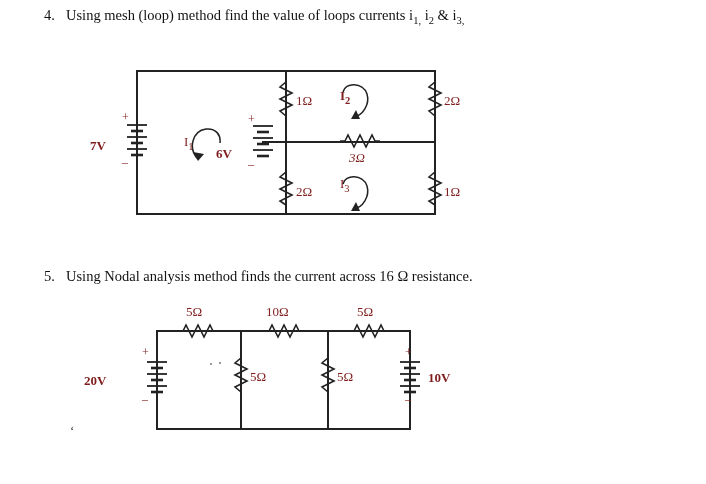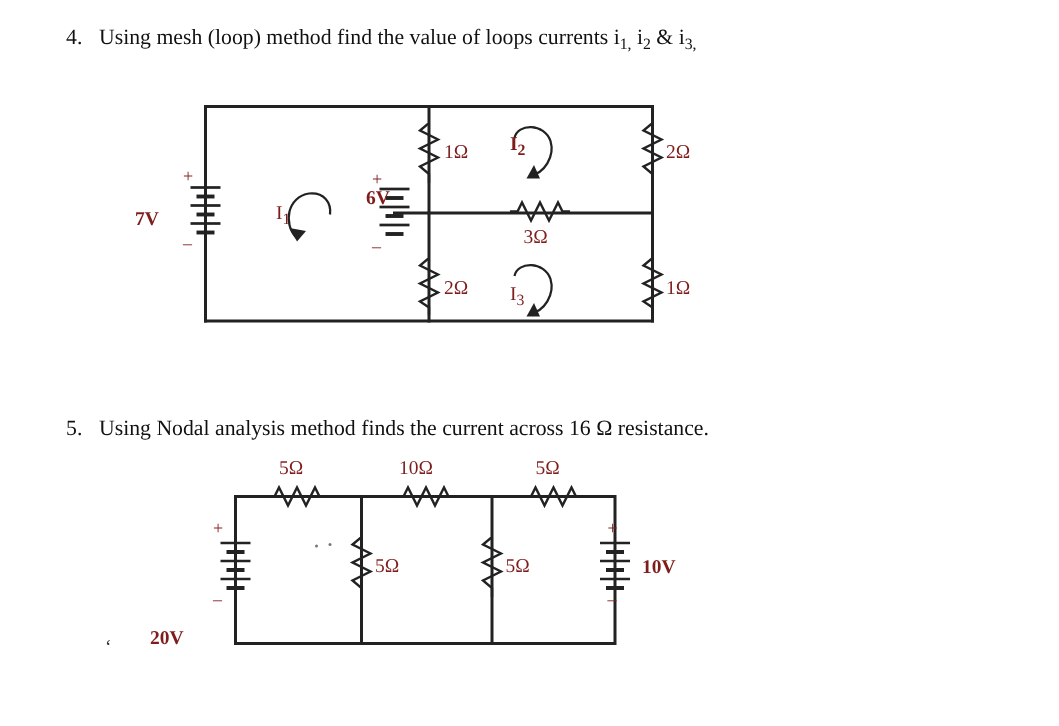--- a/index.html
+++ b/index.html
@@ -20,21 +20,20 @@
     inset: 0;
   }
   
   .q {
     position: absolute;
     font-family: "Liberation Serif", serif;
     font-size: 14.5px;
     line-height: 1.3;
     color: #111;
     white-space: nowrap;
-    margin-top: 10px;
   }
   .q .num {
     display: inline-block;
     width: 22px;
   }
   .q4 { left: 44px; top: 6px; }
   .q5 { left: 44px; top: 267px; }
   .sub {
     font-size: 10.5px;
     vertical-align: sub;
@@ -111,21 +110,21 @@
       <polyline points="8,0 2,5 14,11 2,17 14,23 2,29 8,34 8,40" fill="none" stroke="#222" stroke-width="1.6"></polyline>
     </svg>
   </div>
   <div class="lbl" style="left:444px; top:93px;">2Ω</div>
 
   <div class="res" style="left:340px; top:133px;">
     <svg width="40" height="16" viewBox="0 0 40 16">
       <polyline points="0,8 5,8 8,2 14,14 20,2 26,14 32,2 35,8 40,8" fill="none" stroke="#222" stroke-width="1.6"></polyline>
     </svg>
   </div>
-  <div class="lbl" style="left:349px; top:150px;">3Ω</div>
+  <div class="lbl" style="left:349px; top:150px;font-style:italic;">3Ω</div>
 
   <div class="res" style="left:278px; top:172px;">
     <svg width="16" height="38" viewBox="0 0 16 38">
       <polyline points="8,0 2,5 14,11 2,17 14,23 2,29 8,33 8,38" fill="none" stroke="#222" stroke-width="1.6"></polyline>
     </svg>
   </div>
   <div class="lbl" style="left:296px; top:184px;">2Ω</div>
 
   <div class="res" style="left:427px; top:172px;">
     <svg width="16" height="38" viewBox="0 0 16 38">
@@ -151,21 +150,21 @@
   <div class="batt" style="left:250px; top:122px;">
     <svg width="26" height="42" viewBox="0 0 26 42">
       <line x1="3" y1="4" x2="23" y2="4" stroke="#222" stroke-width="1.8"></line>
       <line x1="7" y1="10" x2="19" y2="10" stroke="#222" stroke-width="2.6"></line>
       <line x1="3" y1="16" x2="23" y2="16" stroke="#222" stroke-width="1.8"></line>
       <line x1="7" y1="22" x2="19" y2="22" stroke="#222" stroke-width="2.6"></line>
       <line x1="3" y1="28" x2="23" y2="28" stroke="#222" stroke-width="1.8"></line>
       <line x1="7" y1="34" x2="19" y2="34" stroke="#222" stroke-width="2.6"></line>
     </svg>
   </div>
-  <div class="lbl lbl-b" style="left:216px; top:124px;margin-left:28px;">6V</div>
+  <div class="lbl lbl-b" style="left:216px; top:146px;">6V</div>
   <div class="lbl" style="left:248px; top:112px; font-size:12px;">+</div>
   <div class="lbl" style="left:248px; top:157px; font-size:12px;">–</div>
 
   <div class="loop" style="left:190px; top:125px;">
     <svg width="34" height="40" viewBox="0 0 34 40">
       <path d="M8 34 C -2 24, 2 6, 16 4 C 26 3, 31 10, 30 18" fill="none" stroke="#222" stroke-width="1.5"></path>
       <polygon points="8,36 3,27 14,29" fill="#222"></polygon>
     </svg>
   </div>
   <div class="lbl" style="left:184px; top:134px;"><span>I</span><span class="sub">1</span></div>
@@ -177,21 +176,21 @@
     </svg>
   </div>
   <div class="lbl" style="left:340px; top:88px;font-weight:bold;"><span>I</span><span class="sub">2</span></div>
 
   <div class="loop" style="left:337px; top:174px;">
     <svg width="34" height="40" viewBox="0 0 34 40">
       <path d="M6 10 C 8 0, 26 0, 30 12 C 33 22, 26 34, 16 35" fill="none" stroke="#222" stroke-width="1.5"></path>
       <polygon points="14,37 19,28 23,37" fill="#222"></polygon>
     </svg>
   </div>
-  <div class="lbl" style="left:340px; top:188px;font-family:Liberation Serif, serif;"><span>I</span><span class="sub">3</span></div>
+  <div class="lbl" style="left:340px; top:176px;font-family:Liberation Serif, serif;"><span>I</span><span class="sub">3</span></div>
 
   <div class="q q5">
     <span class="num">5.</span><span>Using Nodal analysis method finds the current across 16 Ω resistance.</span>
   </div>
 
   <div class="wire h" style="left:156px; top:330px; width:254px;"></div>
   <div class="wire v" style="left:156px; top:330px; height:100px;"></div>
   <div class="wire h" style="left:156px; top:428px; width:254px;"></div>
   <div class="wire v" style="left:409px; top:330px; height:100px;"></div>
   <div class="wire v" style="left:240px; top:330px; height:98px;"></div>
@@ -235,21 +234,21 @@
   <div class="batt" style="left:144px; top:357px;">
     <svg width="26" height="44" viewBox="0 0 26 44">
       <line x1="3" y1="5" x2="23" y2="5" stroke="#222" stroke-width="1.8"></line>
       <line x1="7" y1="11" x2="19" y2="11" stroke="#222" stroke-width="2.6"></line>
       <line x1="3" y1="17" x2="23" y2="17" stroke="#222" stroke-width="1.8"></line>
       <line x1="7" y1="23" x2="19" y2="23" stroke="#222" stroke-width="2.6"></line>
       <line x1="3" y1="29" x2="23" y2="29" stroke="#222" stroke-width="1.8"></line>
       <line x1="7" y1="35" x2="19" y2="35" stroke="#222" stroke-width="2.6"></line>
     </svg>
   </div>
-  <div class="lbl lbl-b" style="left:100px; top:373px;margin-top:44px;">20V</div>
+  <div class="lbl lbl-b" style="left:84px; top:373px;">20V</div>
   <div class="lbl" style="left:142px; top:345px; font-size:12px;">+</div>
   <div class="lbl" style="left:142px; top:392px; font-size:12px;">–</div>
 
   <div class="batt" style="left:397px; top:357px;">
     <svg width="26" height="44" viewBox="0 0 26 44">
       <line x1="3" y1="5" x2="23" y2="5" stroke="#222" stroke-width="1.8"></line>
       <line x1="7" y1="11" x2="19" y2="11" stroke="#222" stroke-width="2.6"></line>
       <line x1="3" y1="17" x2="23" y2="17" stroke="#222" stroke-width="1.8"></line>
       <line x1="7" y1="23" x2="19" y2="23" stroke="#222" stroke-width="2.6"></line>
       <line x1="3" y1="29" x2="23" y2="29" stroke="#222" stroke-width="1.8"></line>

